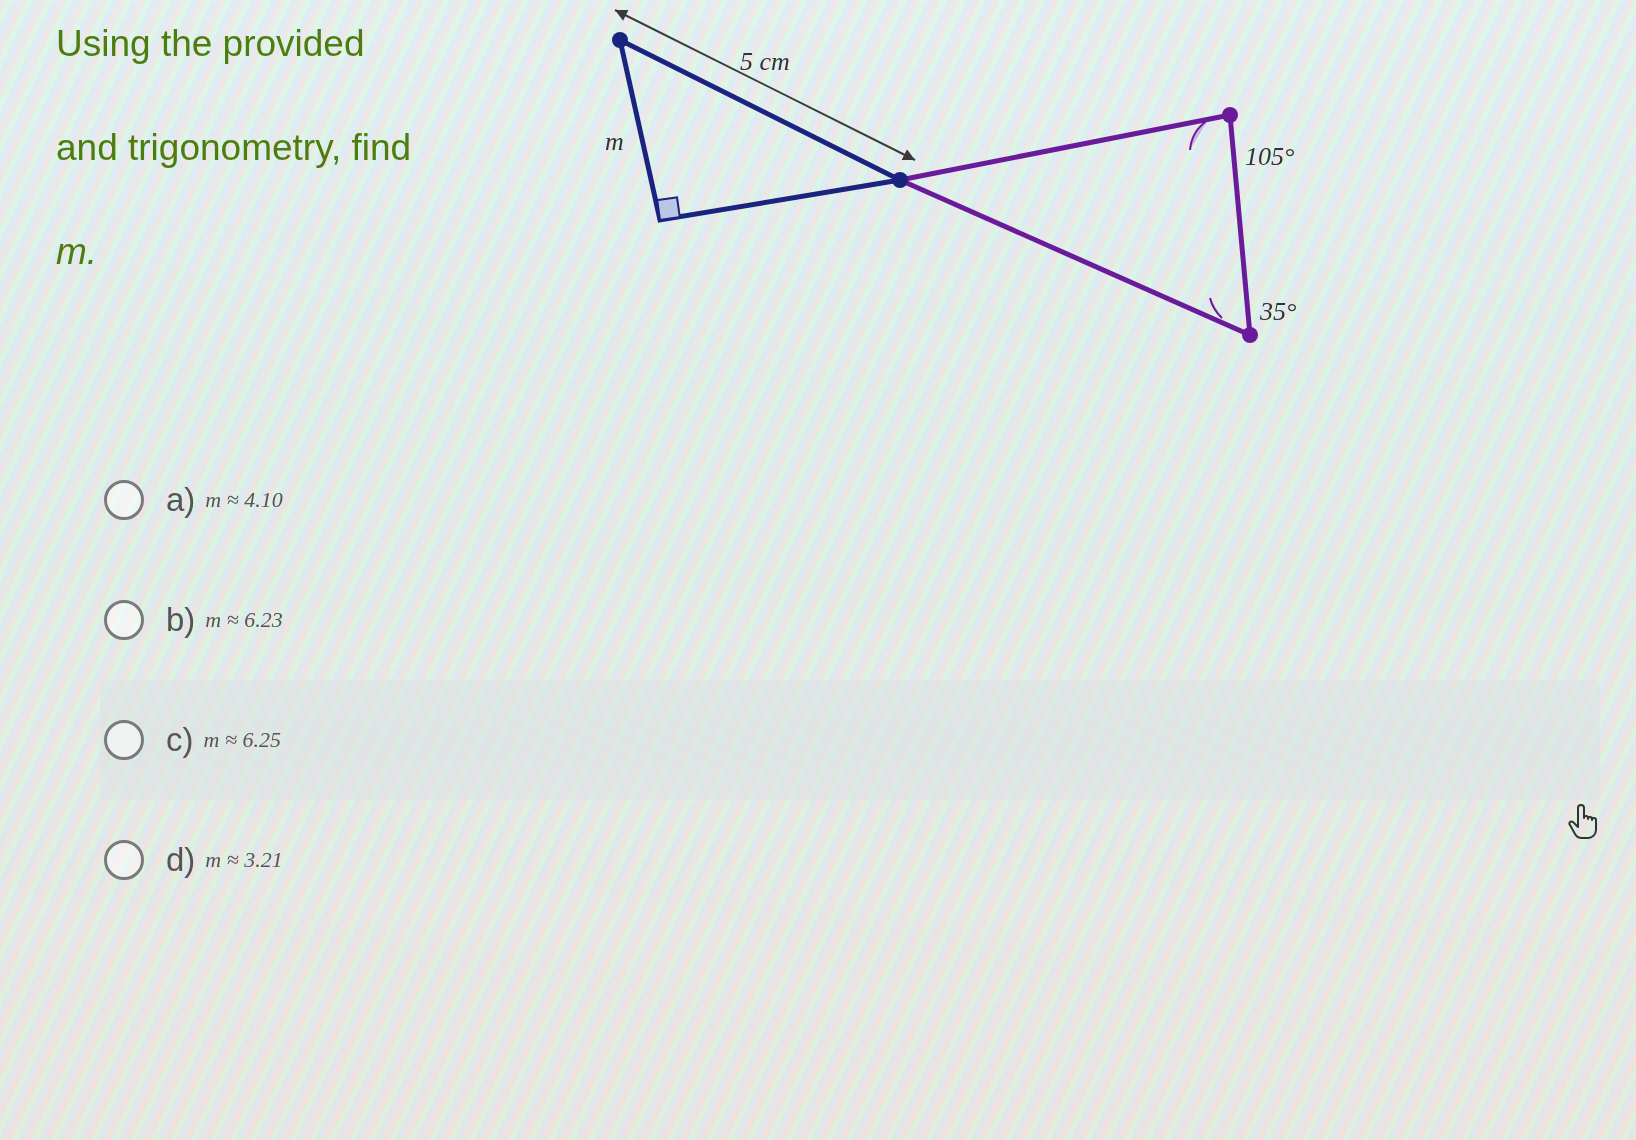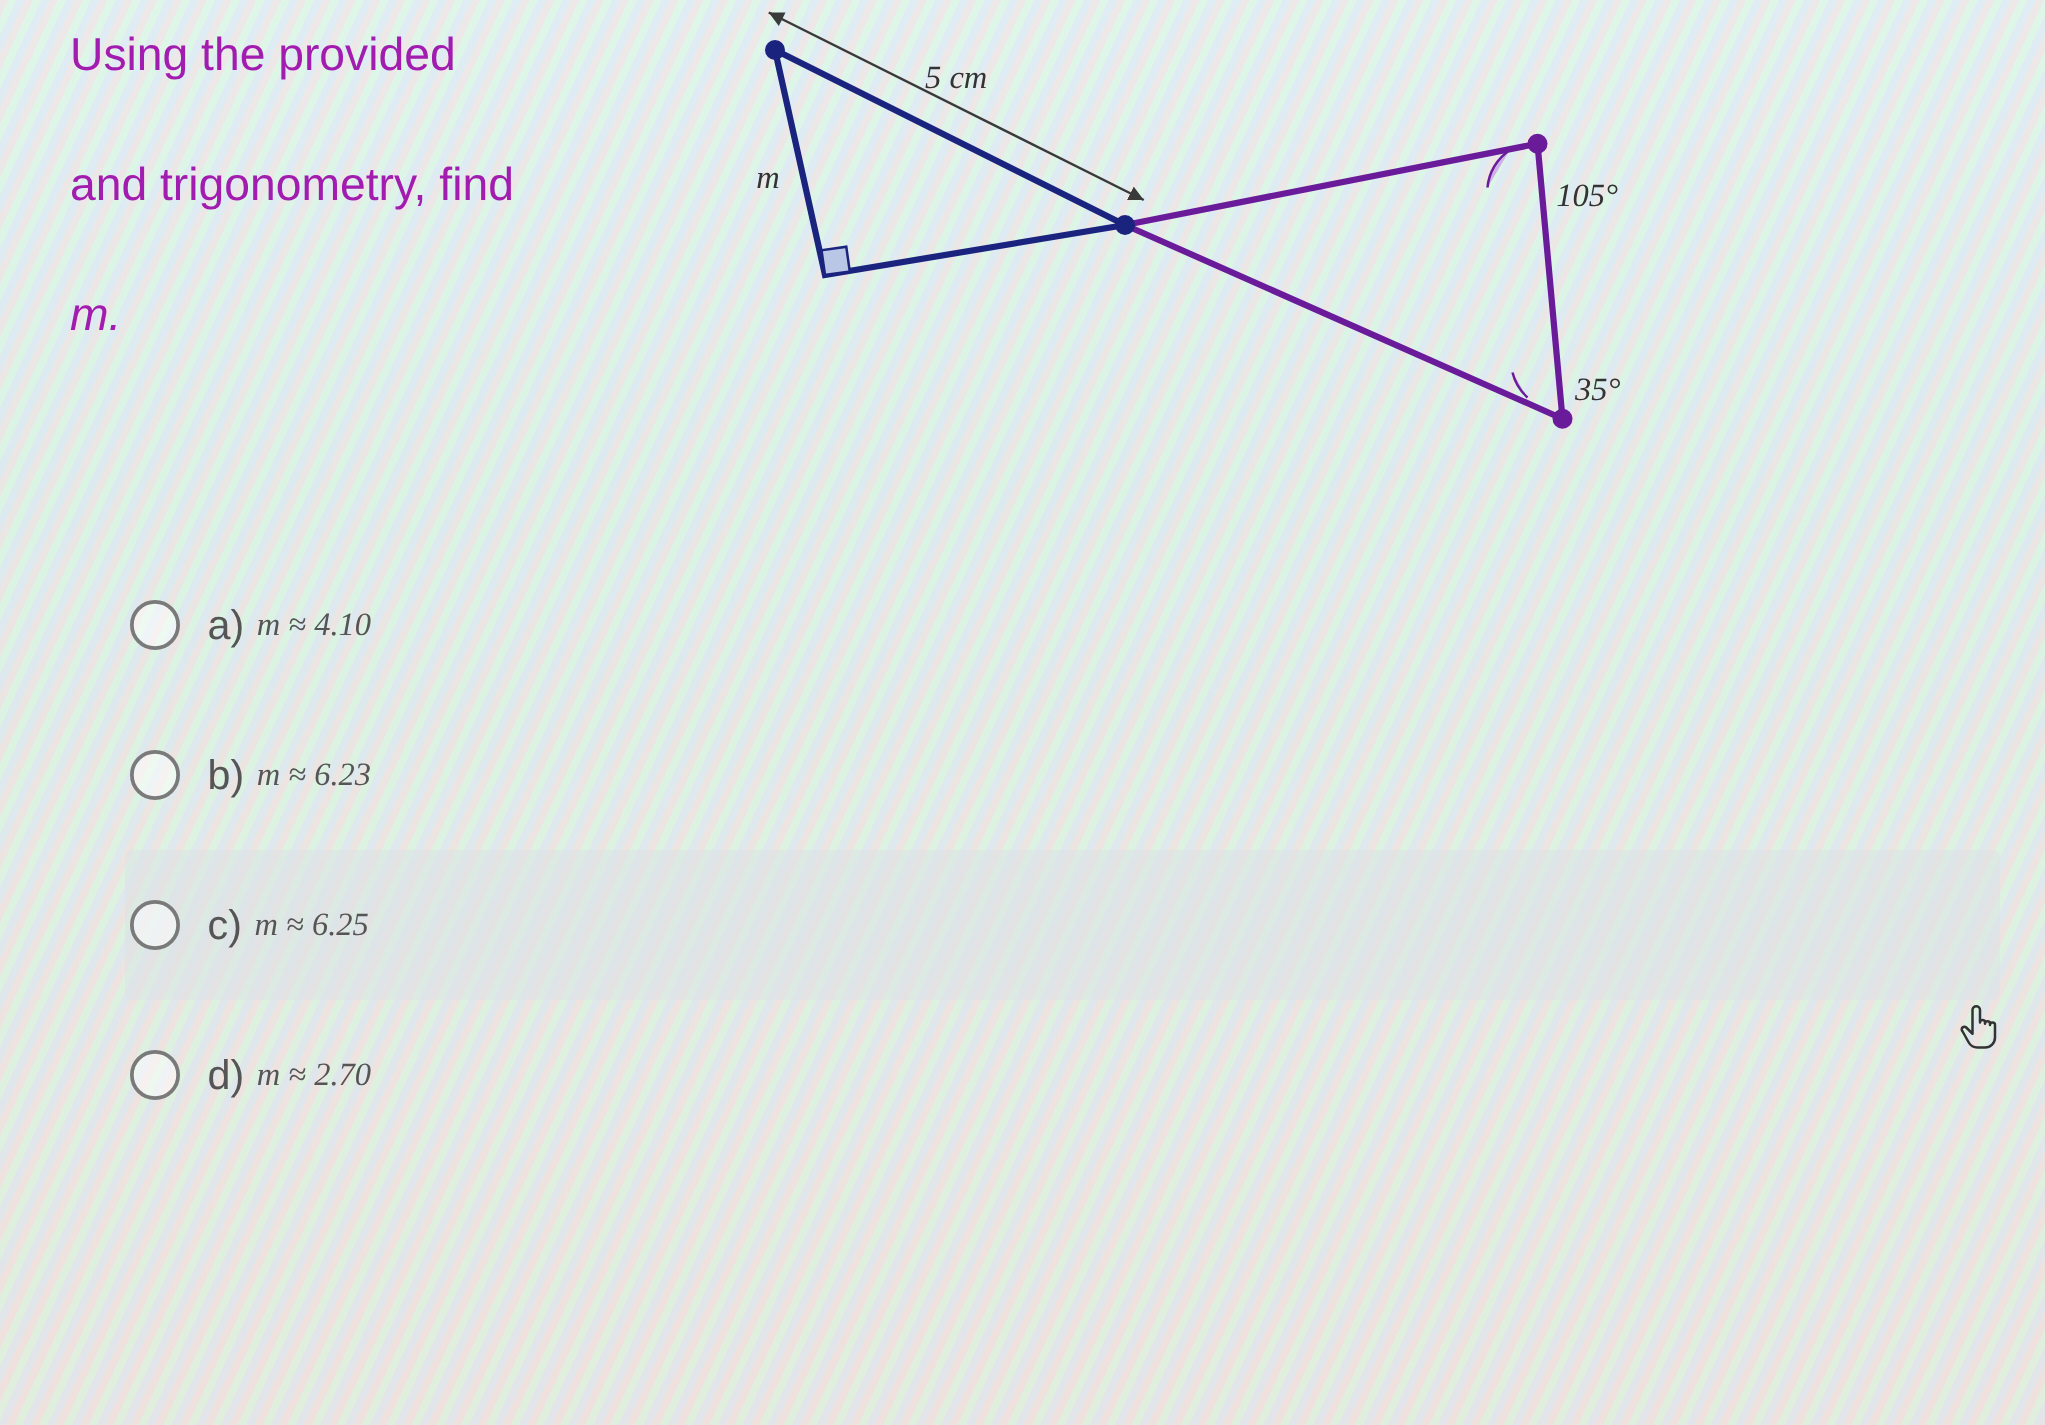--- a/index.html
+++ b/index.html
@@ -20,21 +20,21 @@
     position: relative;
   }
 
   .question {
     position: absolute;
     left: 56px;
     top: 18px;
     width: 470px;
     font-size: 37px;
     line-height: 52px;
-    color: #a21caf;
+    color: #4d7c0f;
   }
   .question .mvar { font-style: italic; }
 
   .options {
     position: absolute;
     left: 100px;
     top: 440px;
     width: 1500px;
   }
   .option {
@@ -53,21 +53,21 @@
   .radio {
     width: 34px;
     height: 34px;
     border: 3px solid #7a7a7a;
     border-radius: 50%;
     margin-right: 22px;
     flex: none;
     background: rgba(255,255,255,0.5);
   }
   .opt-label { font-weight: 400; margin-right: 10px; font-size: 33px;}
-  .opt-value { font-family: Georgia, 'Times New Roman', serif; font-style: italic; font-size: 26px;}
+  .opt-value { font-family: Georgia, 'Times New Roman', serif; font-style: italic; font-size: 22px;}
 
   .diagram {
     position: absolute;
     left: 550px;
     top: 0;
     width: 820px;
     height: 380px;
   }
 
   .cursor {
@@ -139,21 +139,21 @@
 
   <div class="option hovered">
     <span class="radio"></span>
     <span class="opt-label">c)</span>
     <span class="opt-value">m ≈ 6.25</span>
   </div>
 
   <div class="option">
     <span class="radio"></span>
     <span class="opt-label">d)</span>
-    <span class="opt-value">m ≈ 2.70</span>
+    <span class="opt-value">m ≈ 3.21</span>
   </div>
 
 </div>
 
 <div class="cursor">
   <svg width="36" height="40" viewBox="0 0 36 40">
     <path d="M10 20 V8 a3 3 0 0 1 6 0 V18 a2 2 0 0 1 4 0 V19 a2 2 0 0 1 4 0 V20 a2 2 0 0 1 4 0 V30 a8 8 0 0 1 -8 8 h-6 a8 8 0 0 1 -7 -4 l-5 -9 a2 2 0 0 1 3 -3 l5 5 Z" fill="none" stroke="#333" stroke-width="2" stroke-linejoin="round"></path>
   </svg>
 </div>
 

